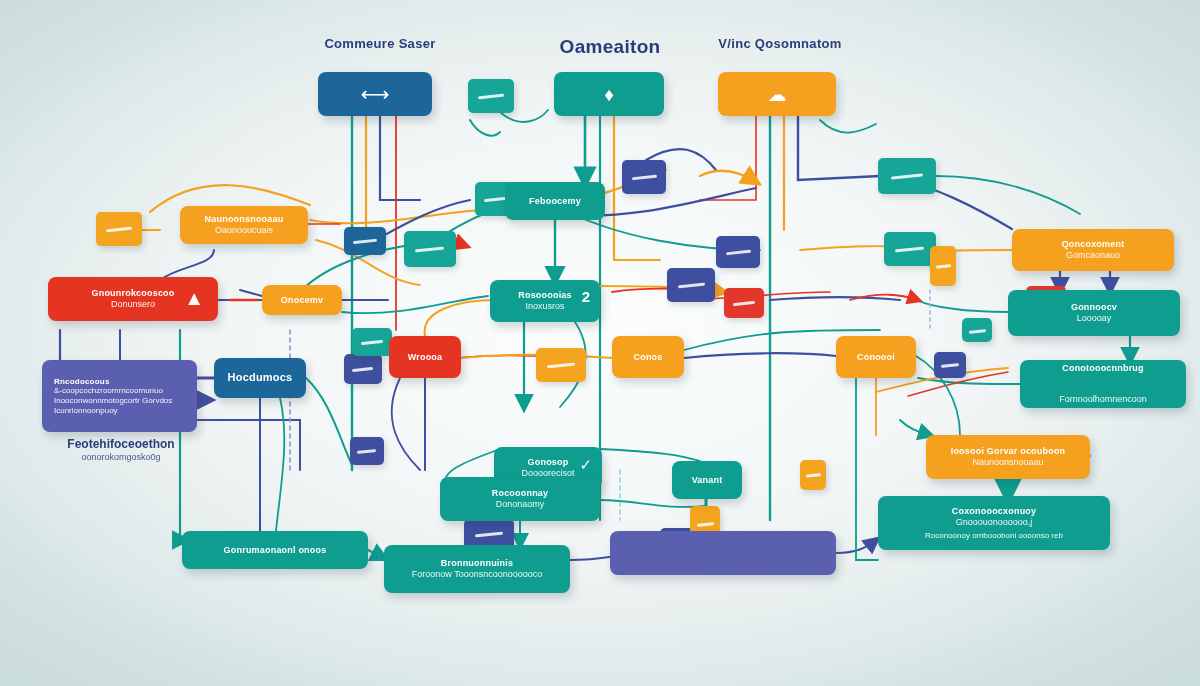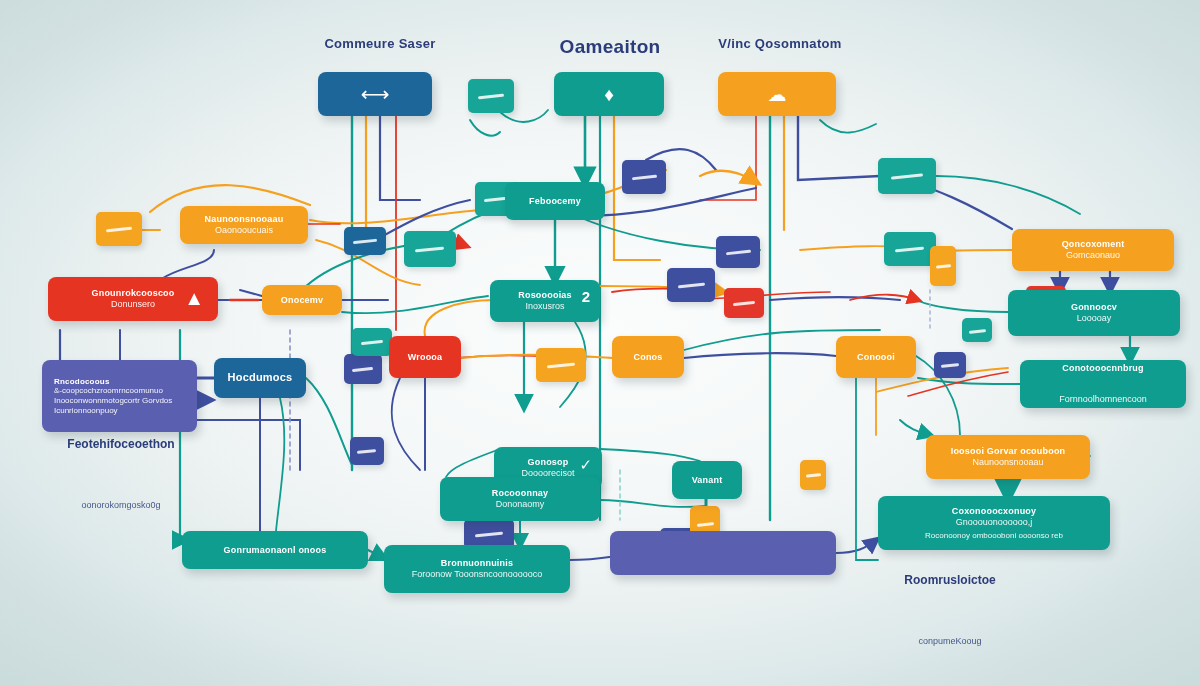--- a/index.html
+++ b/index.html
@@ -42,21 +42,21 @@
   .cap{
     position:absolute;color:#2a3c7a;font-weight:bold;
     letter-spacing:.3px;text-align:center;white-space:nowrap;
     filter:blur(.35px);
   }
   
   .ucap{
     position:absolute;text-align:center;color:#2a3c7a;
     font-weight:bold;line-height:1.25;filter:blur(.3px);
   }
-  .ucap .s{display:block;font-weight:normal;font-size:9px;opacity:.85;margin-top:48px;}
+  .ucap .s{display:block;font-weight:normal;font-size:9px;opacity:.85;}
 
   
   .chip{position:absolute;border-radius:5px;box-shadow:2px 3px 6px rgba(40,60,70,.18);}
   .chip.t{background:#16a596;}
   .chip.o{background:#f5a420;}
   .chip.b{background:#3f4fa0;}
   .chip.r{background:#e2372a;}
   .chip.n{background:#1c6699;}
   .chip::after{
     content:"";position:absolute;left:22%;top:48%;
@@ -319,18 +319,14 @@
   </div>
 
   <div class="node purple" style="left:610px;top:531px;width:226px;height:44px;font-size:9px;">
     <span class="l1 blurtext"></span>
   </div>
 
   <div class="ucap" style="left:36px;top:437px;width:170px;font-size:12px;">
     <span>Feotehifoceoethon</span>
     <span class="s">oonorokomgosko0g</span>
   </div>
-  <div class="ucap" style="left:860px;top:573px;width:180px;font-size:12px;">
-    <span>Roomrusloictoe</span>
-    <span class="s">conpumeKooug</span>
-  </div>
 
 </div>
 
 </body></html>

